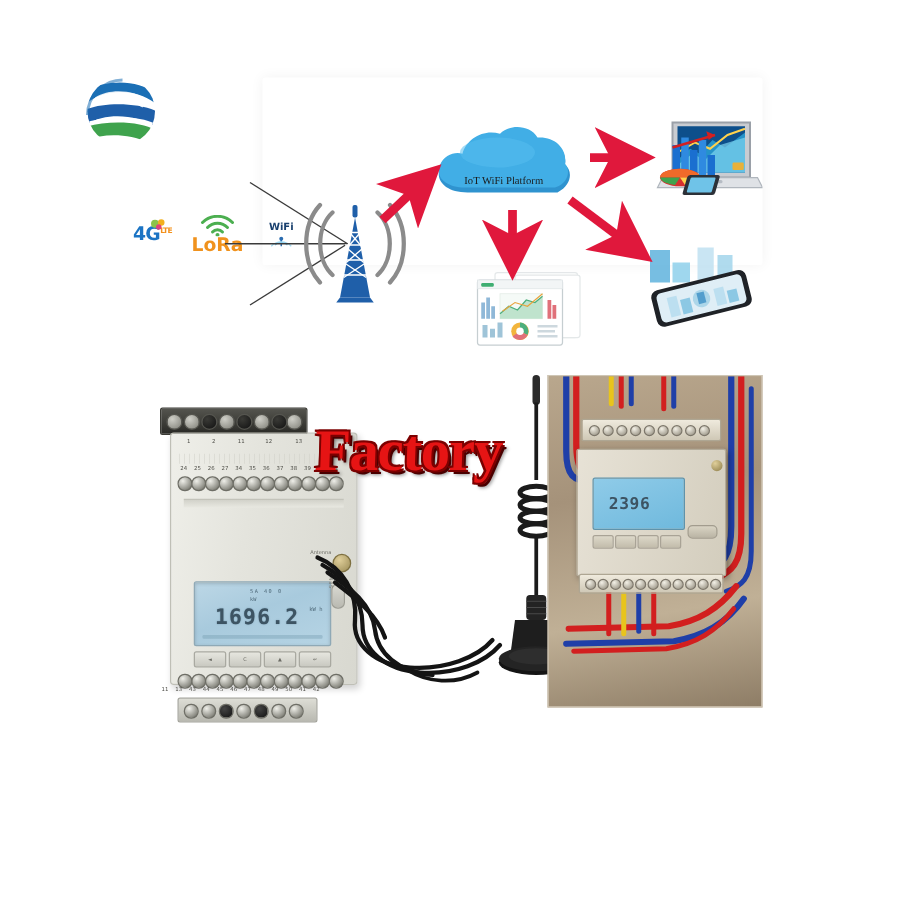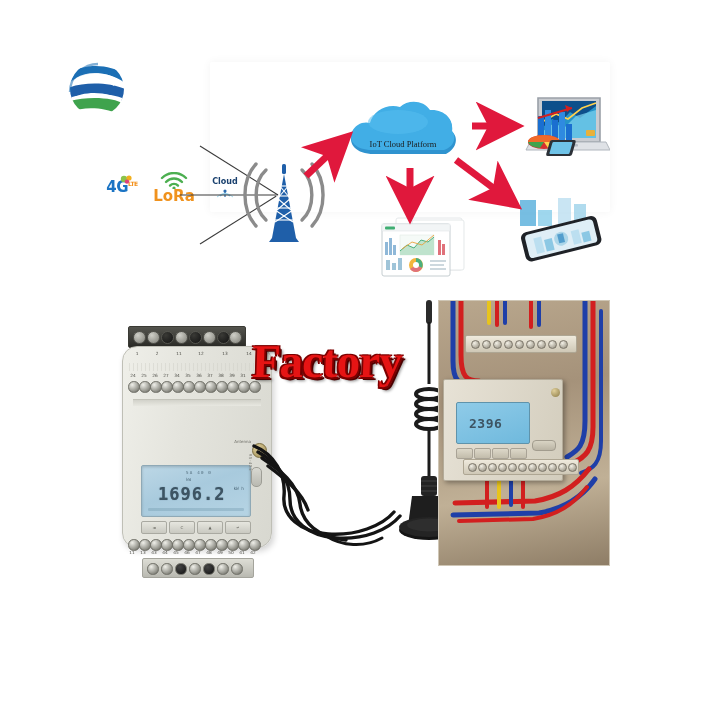--- a/index.html
+++ b/index.html
@@ -49,23 +49,23 @@
   .dash{position:absolute;left:378px;top:216px;width:90px;height:66px;}
 
   
   .arrows{position:absolute;left:0;top:0;width:720px;height:300px;}
 
   
   .bottom{position:absolute;left:0;top:290px;width:720px;height:300px;}
 
   
   .meter{position:absolute;left:108px;top:30px;width:180px;height:250px;}
-  .meter-body{position:absolute;left:14px;top:26px;width:148px;height:200px;
+  .meter-body{position:absolute;left:28px;top:26px;width:148px;height:200px;
               background:linear-gradient(100deg,#efefe9 0%,#e4e4dd 40%,#d8d8d0 100%);
-              border:1px solid #bfbfb6;border-radius:15px;
+              border:1px solid #bfbfb6;border-radius:3px;
               box-shadow:2px 3px 6px rgba(0,0,0,.18);}
   
   .blkstrip{position:absolute;left:20px;top:6px;width:116px;height:20px;
             background:linear-gradient(#54544e,#2a2a26);border:1px solid #3a3a34;border-radius:2px;}
   .blkstrip .scr{position:absolute;top:4px;width:11px;height:11px;border-radius:50%;
                  background:radial-gradient(circle at 35% 30%,#cfcfc8,#7e7e76);
                  border:1px solid #55554f;}
   .blkstrip .scr.dark{background:radial-gradient(circle at 35% 30%,#3a3a36,#111);}
 
   
@@ -123,23 +123,23 @@
              -1.5px -1.5px 0 #7c0000, 1.5px -1.5px 0 #7c0000,
              -1.5px  1.5px 0 #7c0000, 1.5px  1.5px 0 #7c0000,
               3px 3px 0 #4a0000, 4px 4px 3px rgba(0,0,0,.45);
            transform:skewX(-2deg);z-index:40;}
 
   
   .photo{position:absolute;left:438px;top:300px;width:170px;height:264px;
          overflow:hidden;background:#b2a189;border:1px solid #cfc6b5;}
   .ph-wall{position:absolute;left:0;top:0;width:100%;height:100%;
            background:linear-gradient(170deg,#b9a78d 0%,#a5927a 35%,#c0b096 70%,#8e7d66 100%);}
-  .ph-meter{position:absolute;left:4px;top:58px;width:118px;height:100px;
+  .ph-meter{position:absolute;left:22px;top:58px;width:118px;height:100px;
             background:linear-gradient(105deg,#e7e2d6,#d3cdbd);border:1px solid #b3ab99;
-            border-radius:2px;box-shadow:2px 2px 5px rgba(0,0,0,.35);margin-top:20px;}
+            border-radius:2px;box-shadow:2px 2px 5px rgba(0,0,0,.35);}
   .ph-lcd{position:absolute;left:12px;top:22px;width:72px;height:40px;
           background:linear-gradient(160deg,#8fcbe8,#6fb9dd);border:1px solid #5f93ab;border-radius:2px;}
   .ph-lcd-val{position:absolute;left:12px;top:13px;font-size:13px;font-weight:bold;
               color:#3d5463;font-family:"DejaVu Sans Mono",monospace;letter-spacing:.5px;}
   .ph-btn{position:absolute;top:68px;width:15px;height:9px;border-radius:2px;
           background:linear-gradient(#ddd8c9,#c2bcab);border:1px solid #a9a396;}
   .ph-top-term{position:absolute;left:26px;top:34px;width:110px;height:16px;
                background:linear-gradient(#efeadd,#cfc8b6);border:1px solid #aea693;border-radius:2px;}
   .ph-bot-term{position:absolute;left:24px;top:158px;width:114px;height:14px;
                background:linear-gradient(#efeadd,#cfc8b6);border:1px solid #aea693;border-radius:2px;}
@@ -189,21 +189,21 @@
         <svg width="30" height="17" viewBox="0 0 30 17" style="display:block;margin:0 auto;">
           <path d="M3 6 A17 17 0 0 1 27 6" fill="none" stroke="#4caf50" stroke-width="2.4" stroke-linecap="round"></path>
           <path d="M7 10 A11 11 0 0 1 23 10" fill="none" stroke="#4caf50" stroke-width="2.4" stroke-linecap="round"></path>
           <path d="M11 13.6 A5.5 5.5 0 0 1 19 13.6" fill="none" stroke="#4caf50" stroke-width="2.4" stroke-linecap="round"></path>
           <circle cx="15" cy="16" r="1.6" fill="#4caf50"></circle>
         </svg>
         <div class="lbl-wifi">LoRa</div>
       </div>
 
       <div class="conn-item c-lora">
-        <div class="lbl-lora">Cloud</div>
+        <div class="lbl-lora">WiFi</div>
         <svg width="22" height="12" viewBox="0 0 22 12" style="display:block;margin:1px auto 0;">
           <path d="M11 10 L11 5" stroke="#2b6cb0" stroke-width="1.2"></path>
           <path d="M6 9 A7 7 0 0 1 16 9" fill="none" stroke="#7fc4e8" stroke-width="1.1"></path>
           <path d="M3 10 A11 11 0 0 1 19 10" fill="none" stroke="#9fd8f0" stroke-width="1"></path>
           <circle cx="11" cy="4" r="1.6" fill="#2b6cb0"></circle>
         </svg>
       </div>
     </div>
 
     <div class="spokes">
@@ -248,21 +248,21 @@
       <svg width="126" height="70" viewBox="0 0 126 70">
         <g>
           <path d="M34 62 C16 62 8 52 12 42 C15 34 24 31 30 33 C33 20 47 12 60 16
                    C68 8 84 9 90 19 C104 18 114 28 112 40 C118 44 118 56 106 62 Z" fill="#2f93cf"></path>
           <path d="M32 58 C16 58 8 49 12 40 C15 32 24 29 30 31 C33 19 47 11 60 15
                    C68 7 84 8 90 18 C104 17 114 27 112 39 C116 43 116 54 104 58 Z" fill="#41aee6"></path>
           <ellipse cx="58" cy="30" rx="30" ry="12" fill="#55bdee" opacity=".55"></ellipse>
         </g>
       </svg>
     </div>
-    <div class="cloud-label">IoT Cloud Platform</div>
+    <div class="cloud-label">IoT WiFi Platform</div>
 
     <div class="laptop">
       <svg width="98" height="72" viewBox="0 0 98 72">
         <path d="M26 6 L88 6 L88 50 L26 50 Z" fill="#c9ccd1" stroke="#9aa0a8" stroke-width="1.6"></path>
         <rect x="30" y="9" width="54" height="37" fill="#0d4f8b"></rect>
         <path d="M30 36 L40 27 L48 31 L58 20 L68 26 L84 14 L84 46 L30 46 Z" fill="#2a9fd4" opacity=".85"></path>
         <path d="M30 40 L42 31 L52 36 L64 24 L84 18 L84 46 L30 46 Z" fill="#7fd4ef" opacity=".7"></path>
         <path d="M30 30 L44 22 L56 27 L70 16 L84 11" fill="none" stroke="#ffd24d" stroke-width="1.6"></path>
         <rect x="74" y="38" width="9" height="6" rx="1" fill="#e8b13a"></rect>
         <path d="M18 50 L94 50 L98 58 L14 58 Z" fill="#dfe2e6" stroke="#b0b6bd" stroke-width="1"></path>

